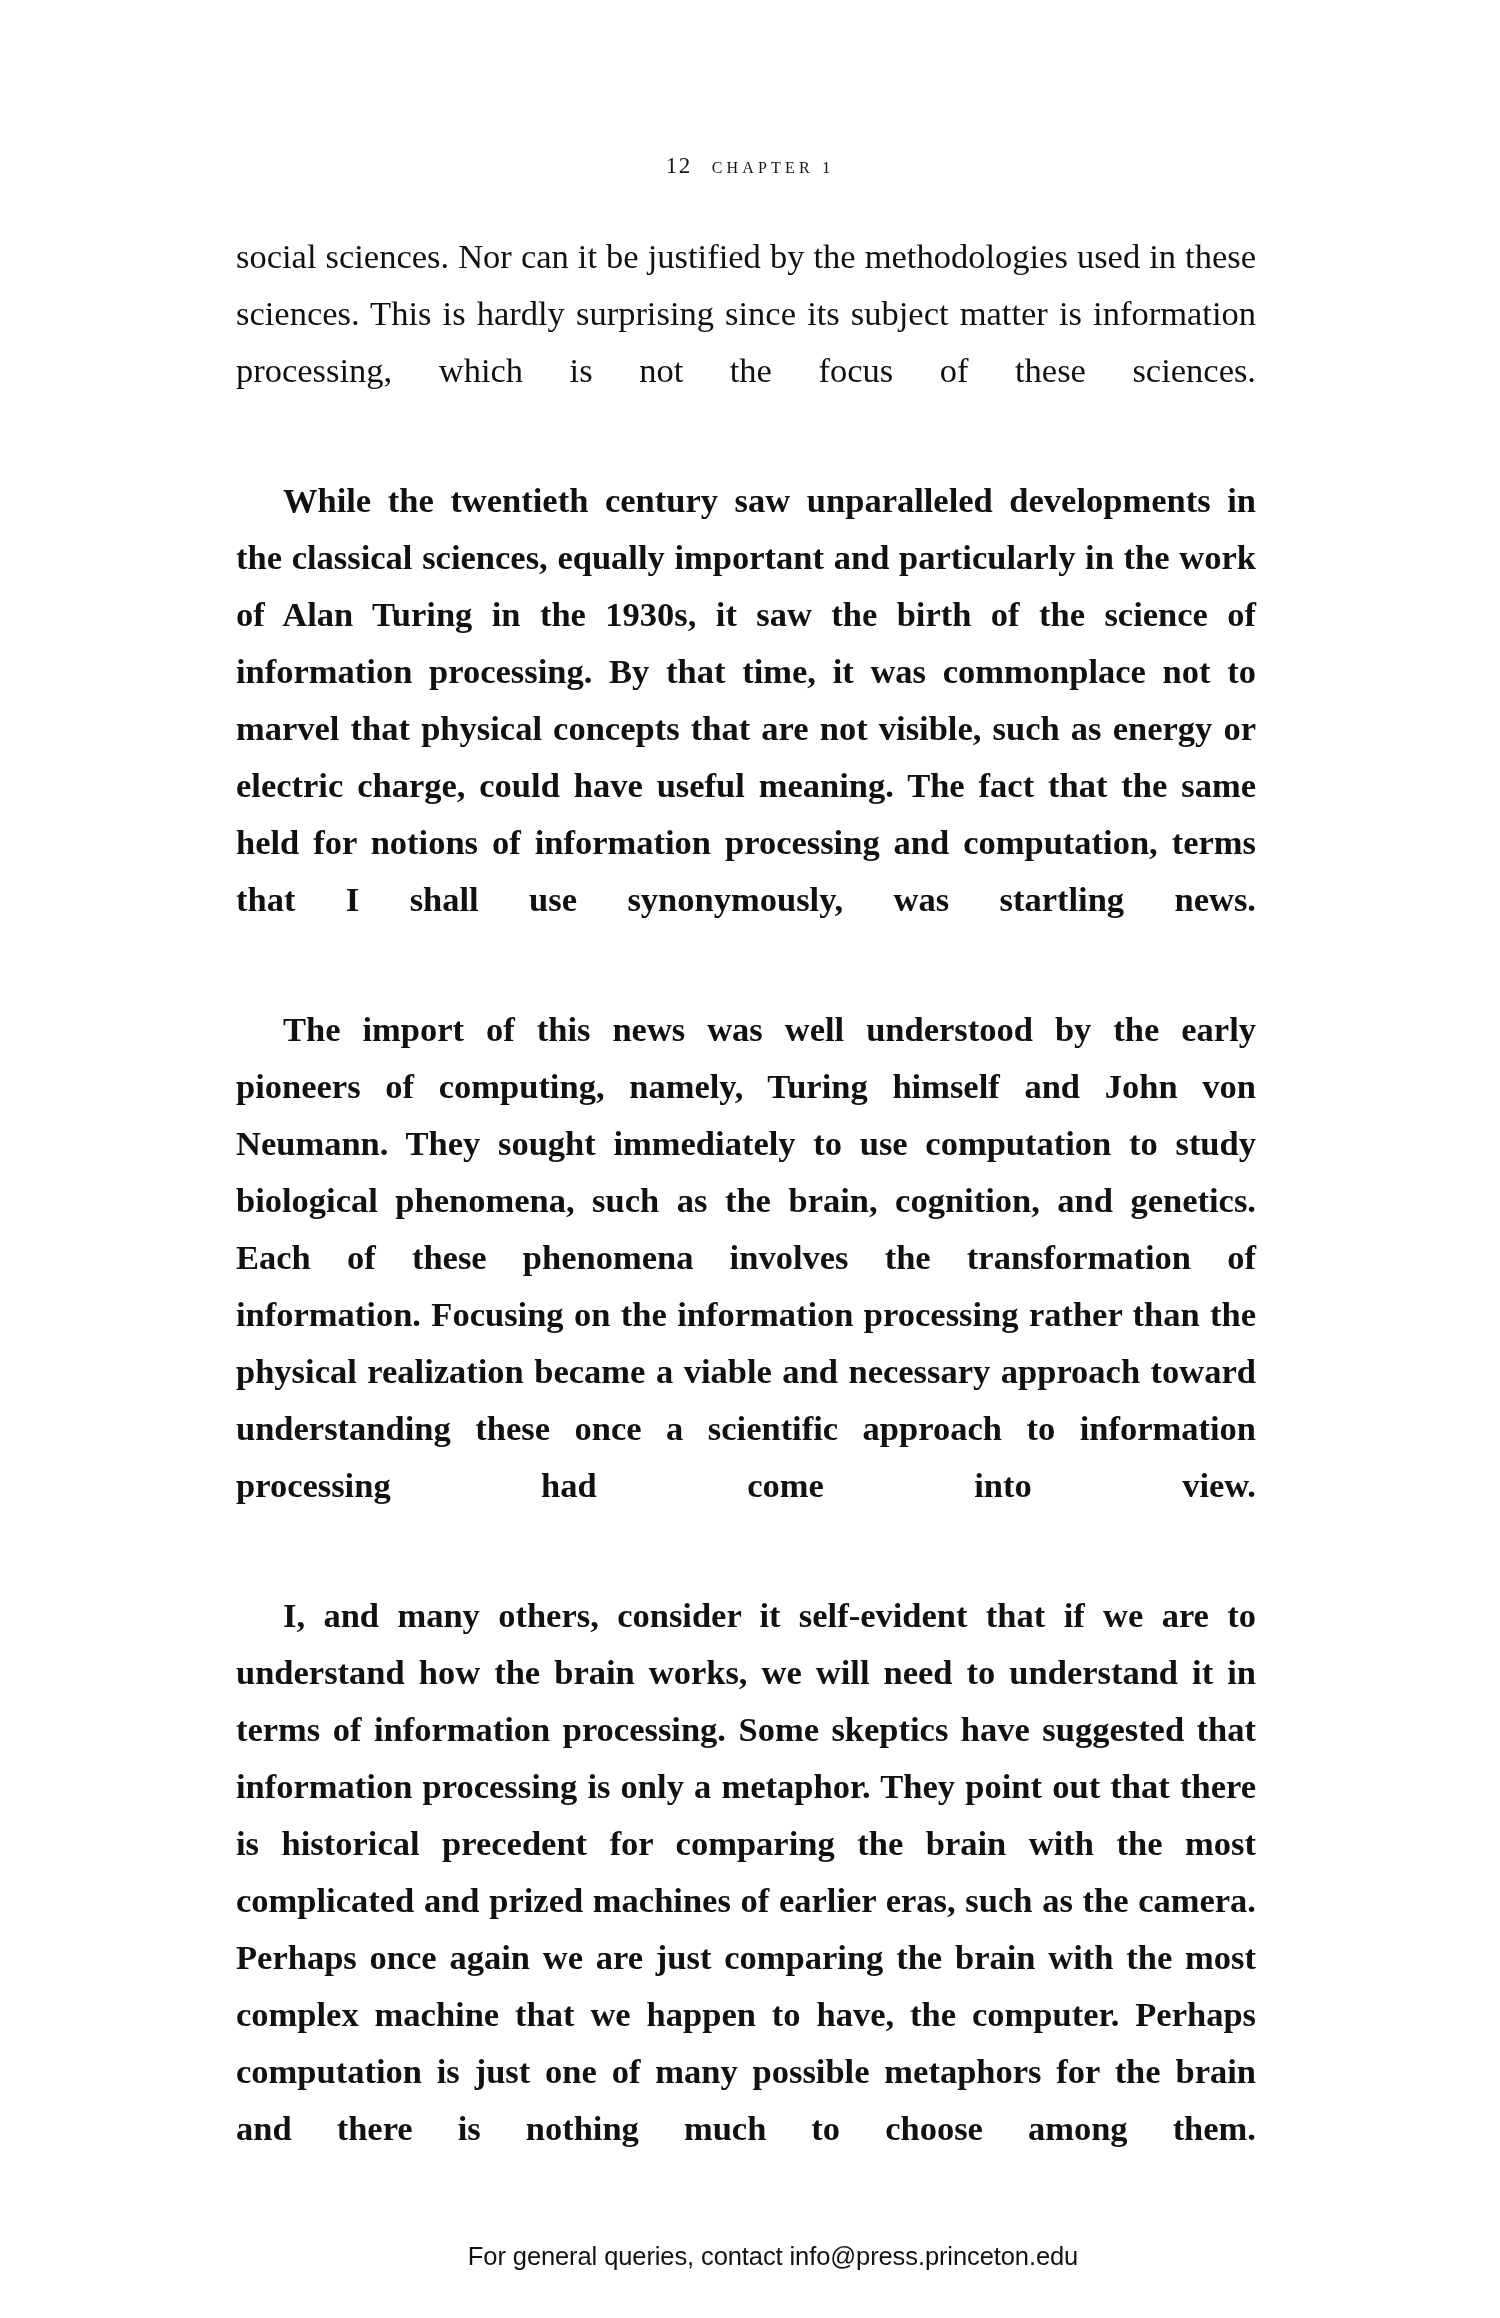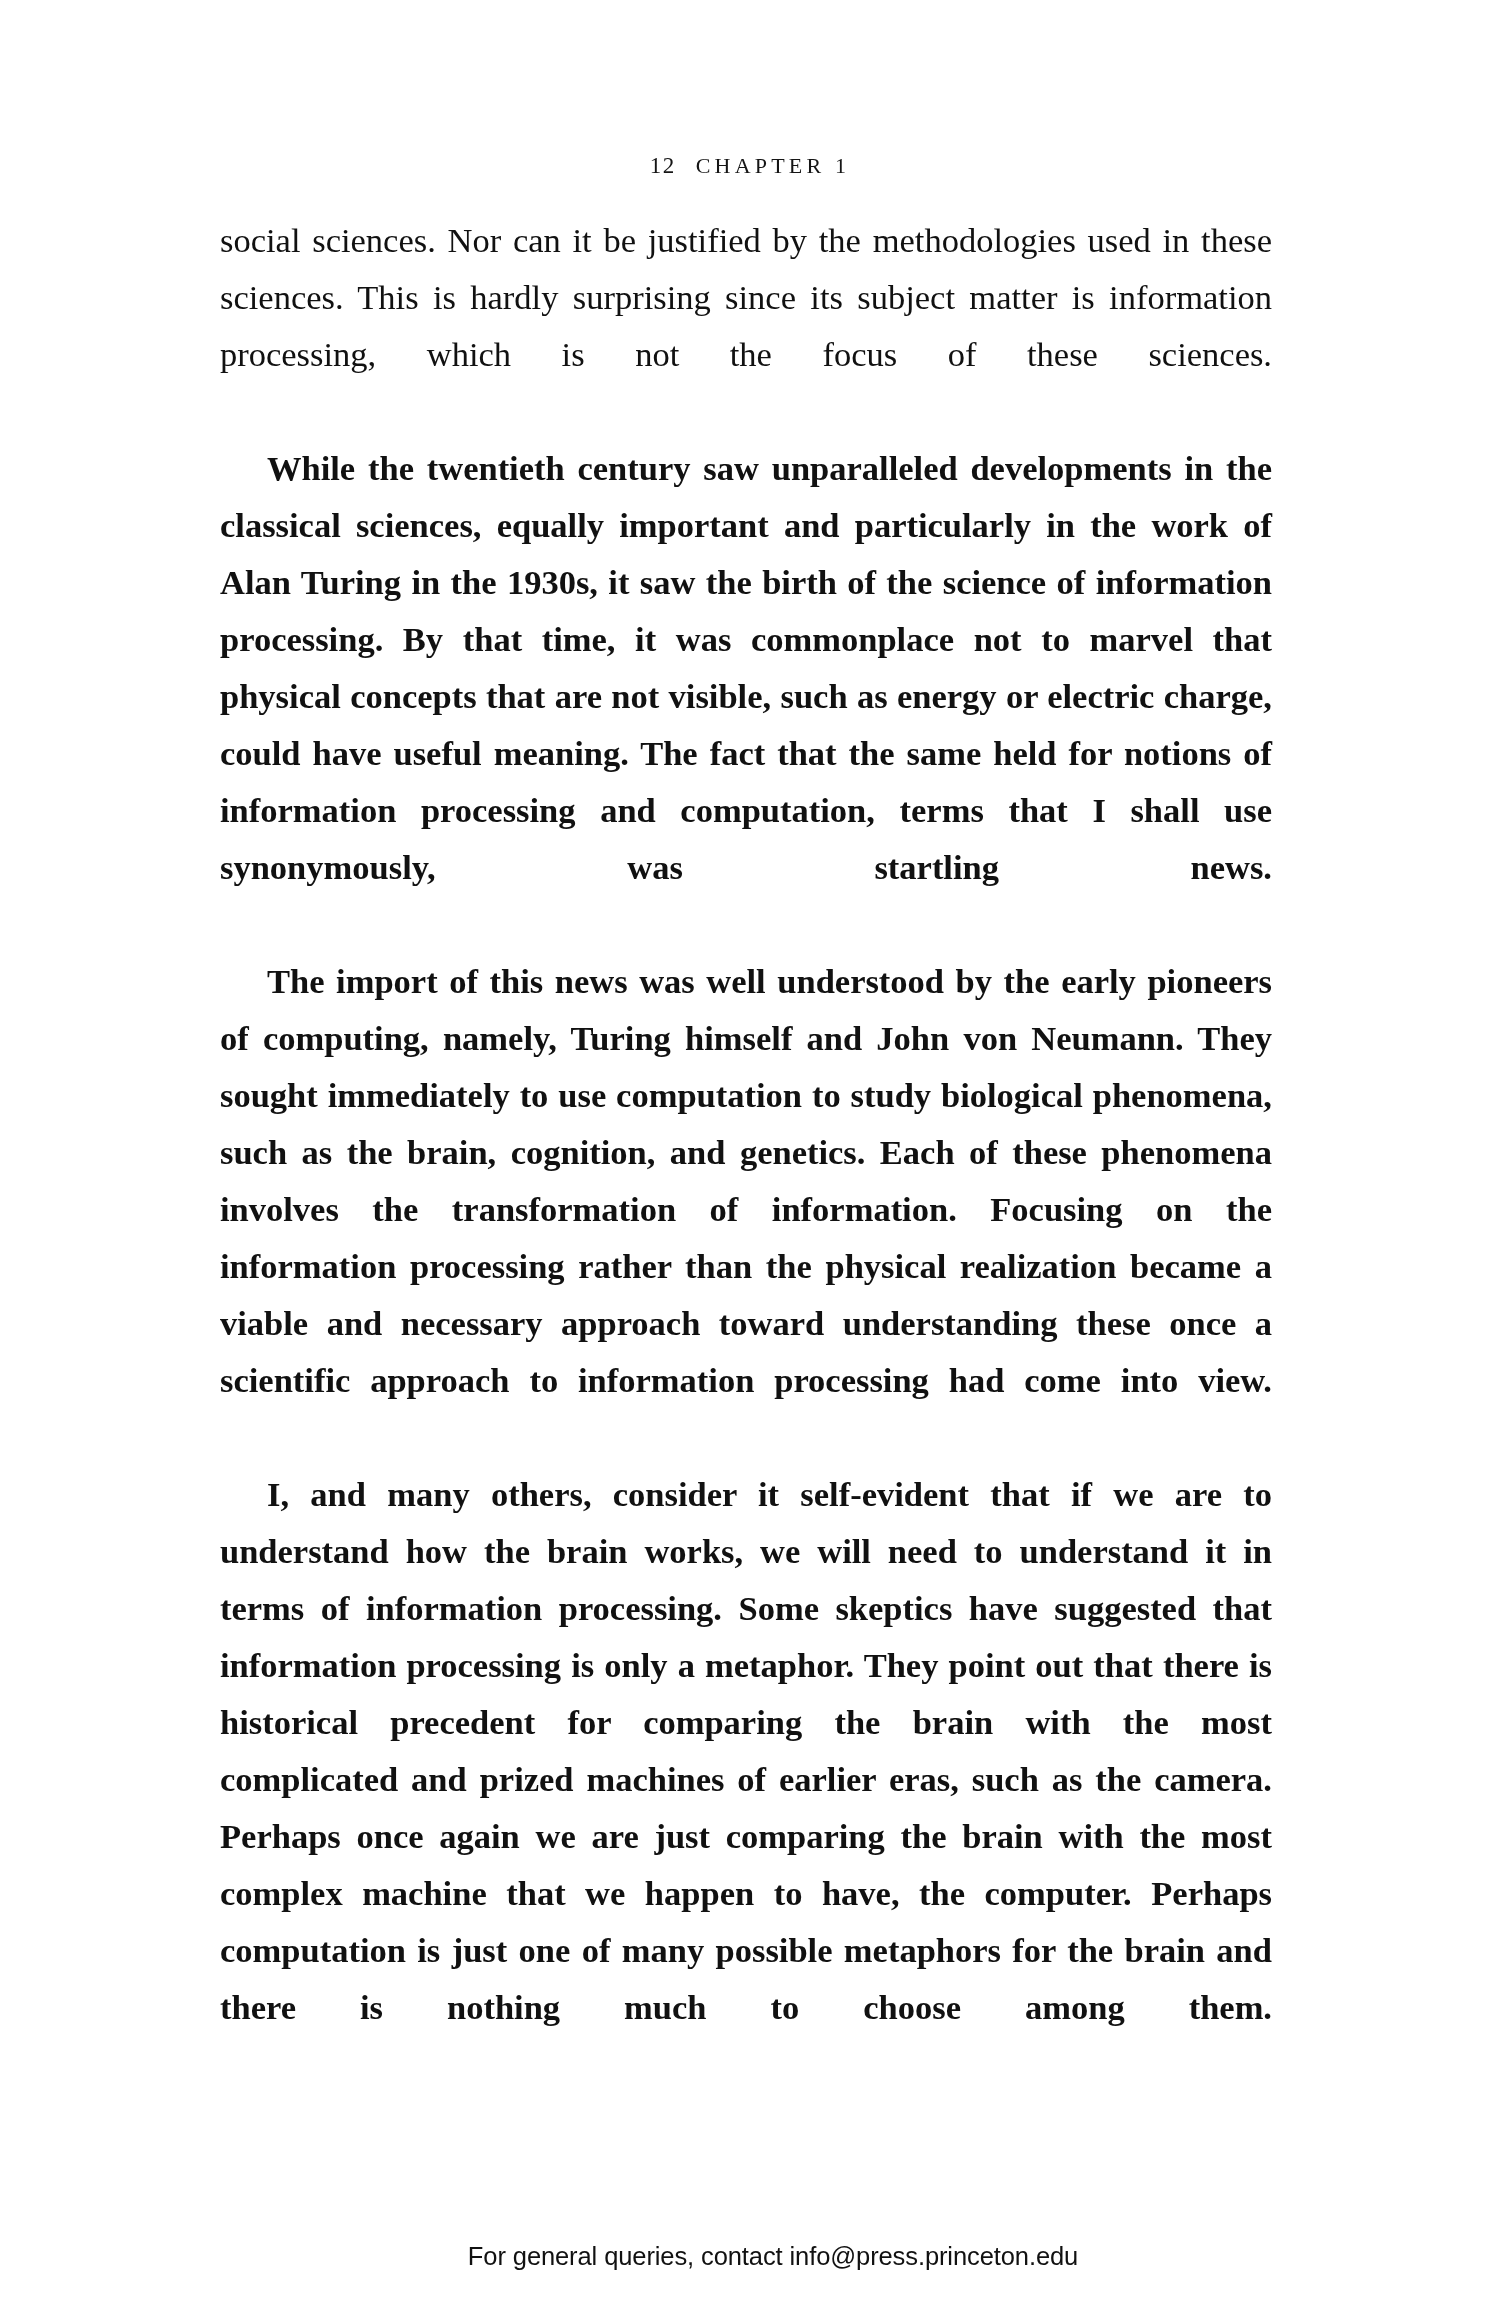--- a/index.html
+++ b/index.html
@@ -47,32 +47,32 @@
     color: #151515;
   }
   .running-head .folio {
     letter-spacing: 1.5px;
     font-size: 23px;
     margin-top: 24px;
   }
   .running-head .chap {
     letter-spacing: 4.2px;
     margin-left: 20px;
-    font-size: 22px;
+    font-size: 16px;
   }
 
   
   .body-column {
     position: absolute;
     left: 220px;
     top: 212px;
     width: 1052px;
   }
   .body-paragraph {
-    margin: 0;
+    margin: 16px;
     font-size: 34.5px;
     line-height: 57px;
     text-align: justify;
     text-justify: inter-word;
     word-spacing: 0.4px;
     hyphens: manual;
     color: #111111;
   }
   .body-paragraph.indented {
     text-indent: 47px;

